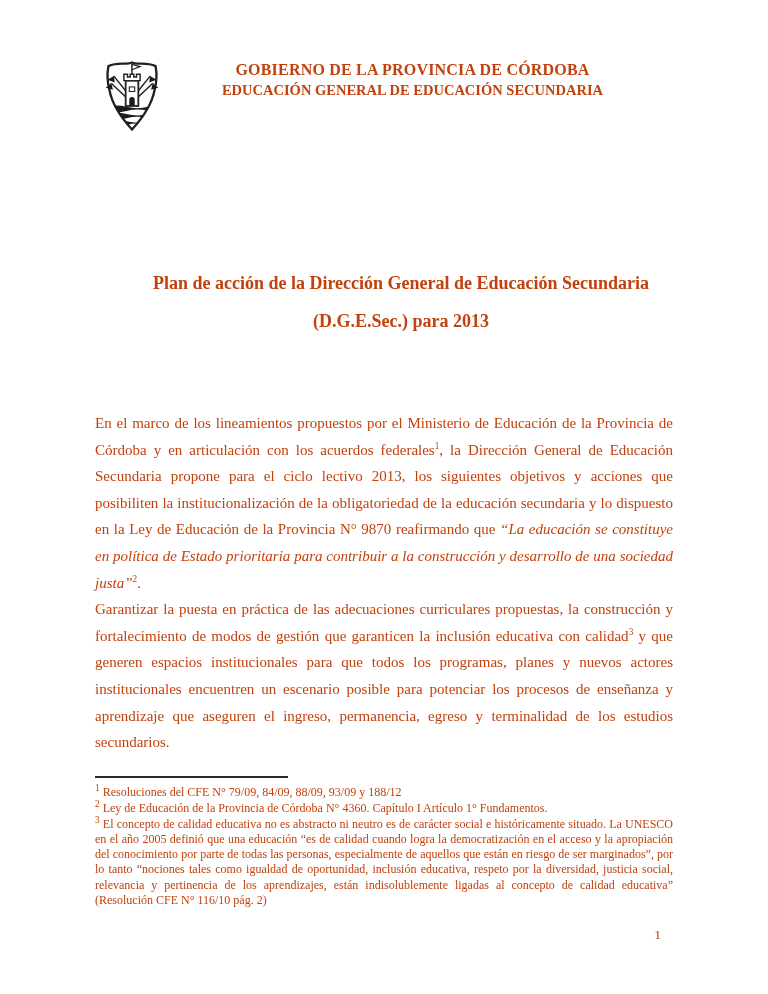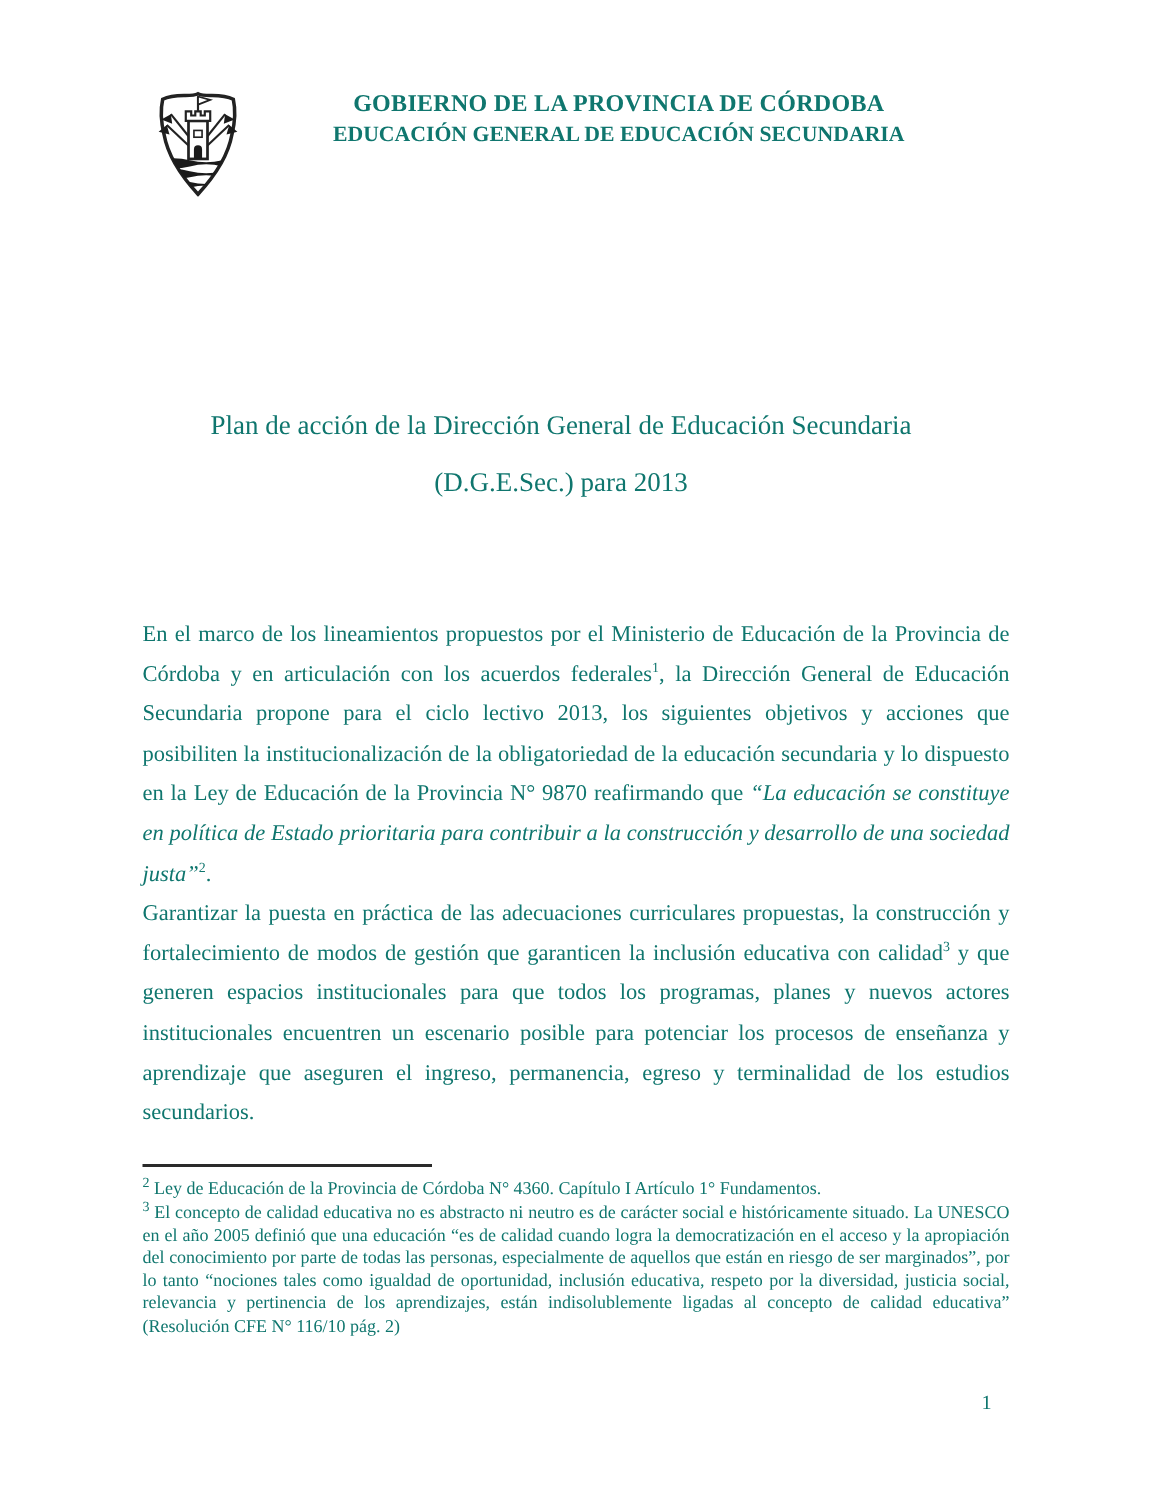--- a/index.html
+++ b/index.html
@@ -5,21 +5,21 @@
   html, body {
     margin: 0;
     padding: 0;
     background: #ffffff;
   }
   .page {
     position: relative;
     width: 768px;
     height: 994px;
     background: #ffffff;
-    color: #0f766e;
+    color: #c2410c;
     font-family: "Liberation Serif", serif;
     overflow: hidden;
   }
 
   
   .header {
     position: absolute;
     top: 57px;
     left: 0;
     right: 0;
@@ -42,24 +42,24 @@
   }
   .org-line1 { font-size: 16px;   letter-spacing: 0.2px; }
   .org-line2 { font-size: 15.5px; margin-top: 9px; }
   .org-line3 { font-size: 14.5px; margin-top: 3px; }
   .addr-line { font-size: 10.5px; margin-top: 3px; }
 
   
   .doc-title {
     position: absolute;
     top: 273px;
-    left: 85px;
+    left: 112px;
     width: 578px;
     text-align: center;
-    font-weight: normal;
+    font-weight: bold;
     font-size: 18px;
   }
   .doc-title .t-line2 { margin-top: 17px; }
 
   
   .body-text {
     position: absolute;
     top: 410px;
     left: 95px;
     width: 578px;
@@ -158,19 +158,20 @@
     <div class="t-line2">(D.G.E.Sec.) para 2013</div>
   </div>
 
   <div class="body-text">
     <p><span>En el marco de los lineamientos propuestos por el Ministerio de Educación de la Provincia de Córdoba y en articulación con los acuerdos federales</span><sup>1</sup><span>, la Dirección General de Educación Secundaria propone para el ciclo lectivo 2013, los siguientes objetivos y acciones que posibiliten la institucionalización de la obligatoriedad de la educación secundaria y lo dispuesto en la Ley de Educación de la Provincia N° 9870 reafirmando que </span><span class="quote-italic">“La educación se constituye en política de Estado prioritaria para contribuir a la construcción y desarrollo de una sociedad justa”</span><sup>2</sup><span>.</span></p>
     <p><span>Garantizar la puesta en práctica de las adecuaciones curriculares propuestas, la construcción y fortalecimiento de modos de gestión que garanticen la inclusión educativa con calidad</span><sup>3</sup><span> y que generen espacios institucionales para que todos los programas, planes y nuevos actores institucionales encuentren un escenario posible para potenciar los procesos de enseñanza y aprendizaje que aseguren el ingreso, permanencia, egreso y terminalidad de los estudios secundarios.</span></p>
   </div>
 
   <div class="footnotes">
     <div class="footnote-rule"></div>
+    <div class="footnote"><sup>1</sup> <span>Resoluciones del CFE N° 79/09, 84/09, 88/09, 93/09 y 188/12</span></div>
     <div class="footnote"><sup>2</sup> <span>Ley de Educación de la Provincia de Córdoba N° 4360. Capítulo I Artículo 1° Fundamentos.</span></div>
     <div class="footnote"><sup>3</sup> <span>El concepto de calidad educativa no es abstracto ni neutro es de carácter social e históricamente situado. La UNESCO en el año 2005 definió que una educación “es de calidad cuando logra la democratización en el acceso y la apropiación del conocimiento por parte de todas las personas, especialmente de aquellos que están en riesgo de ser marginados”, por lo tanto “nociones tales como igualdad de oportunidad, inclusión educativa, respeto por la diversidad, justicia social, relevancia y pertinencia de los aprendizajes, están indisolublemente ligadas al concepto de calidad educativa” (Resolución CFE N° 116/10 pág. 2)</span></div>
   </div>
 
   <div class="page-number">1</div>
 
 </div>
 
 </body></html>

